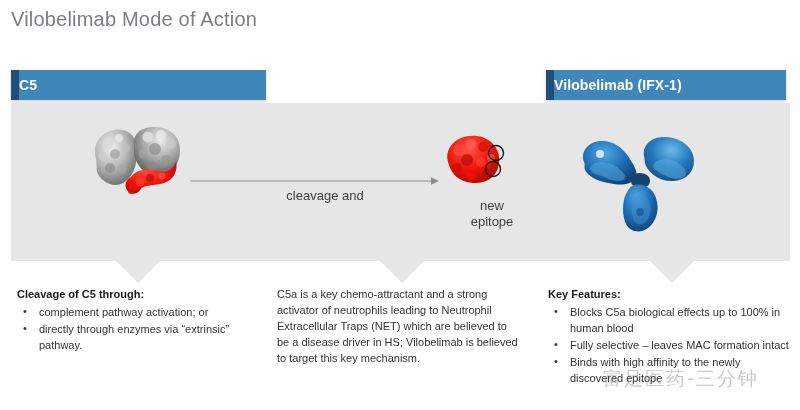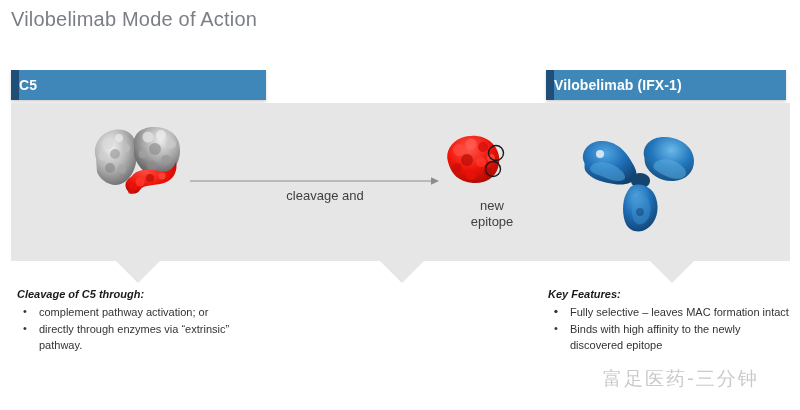--- a/index.html
+++ b/index.html
@@ -51,21 +51,21 @@
   .stagelab { position:absolute; text-align:center; color:#404040;
               font-size:13px; line-height:16px; }
   #cleave { left:240px; top:188px; width:170px; }
   #epit   { left:452px; top:198px; width:80px; }
 
   
   .col { position:absolute; top:286px; color:#333333; font-size:11px; line-height:16px; }
   #col1 { left:17px;  width:245px; }
   #col2 { left:277px; width:245px; }
   #col3 { left:548px; width:245px; }
-  .colhead { font-weight:bold; color:#1a1a1a; font-size:11px; margin-bottom:2px;font-style:italic; }
+  .colhead { font-weight:bold; color:#1a1a1a; font-size:11px; margin-bottom:2px; }
   ul.b { list-style:none; }
   ul.b li { position:relative; padding-left:22px; margin-bottom:1px; }
   ul.b li .dot { position:absolute; left:6px; top:-1px; font-size:11px; color:#333; }
   .para { color:#333; }
 
   
   #wm { position:absolute; left:555px; top:366px; width:235px; height:34px;
         font-family:"DejaVu Sans", sans-serif; font-size:19px;
         color:rgba(120,120,120,0.40); letter-spacing:2px; white-space:nowrap;
         pointer-events:none;margin-left:48px; }
@@ -215,26 +215,30 @@
         <span class="dot">•</span>
         <span>complement pathway activation; or</span>
       </li>
       <li>
         <span class="dot">•</span>
         <span>directly through enzymes via “extrinsic” pathway.</span>
       </li>
     </ul>
   </div>
 
+  <div class="col" id="col2">
+    <div class="para">C5a is a key chemo-attractant and a strong activator of neutrophils leading to Neutrophil Extracellular Traps (NET) which are believed to be a disease driver in HS; Vilobelimab is believed to target this key mechanism.</div>
+  </div>
 
   <div class="col" id="col3">
     <div class="colhead">Key Features:</div>
     <ul class="b">
       <li>
         <span class="dot">•</span>
+        <span>Blocks C5a biological effects up to 100% in human blood</span>
       </li>
       <li>
         <span class="dot">•</span>
         <span>Fully selective – leaves MAC formation intact</span>
       </li>
       <li>
         <span class="dot">•</span>
         <span>Binds with high affinity to the newly discovered epitope</span>
       </li>
     </ul>

